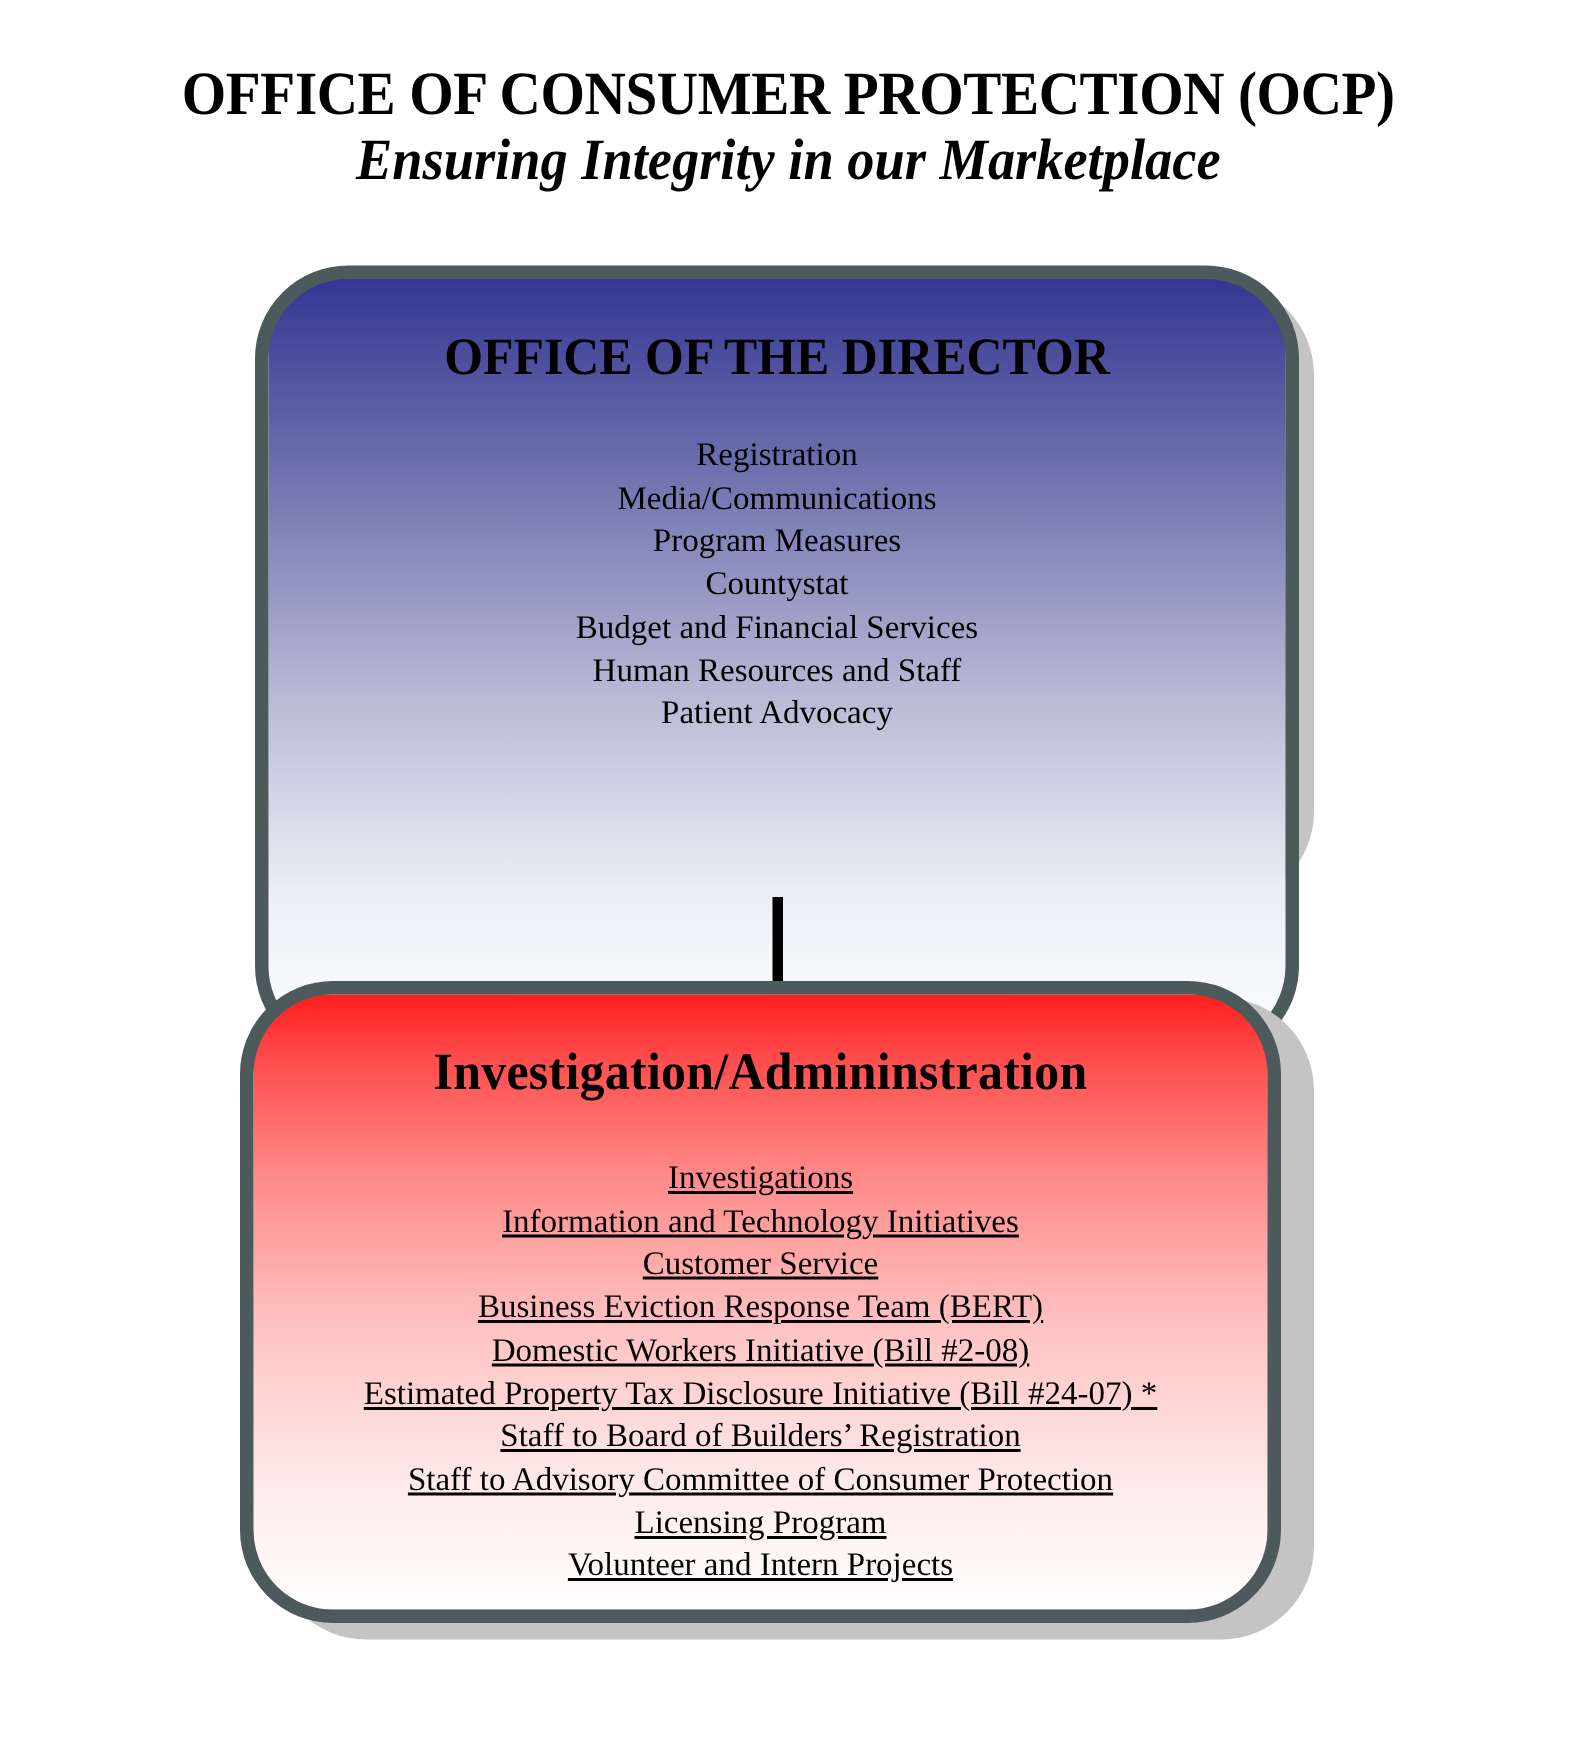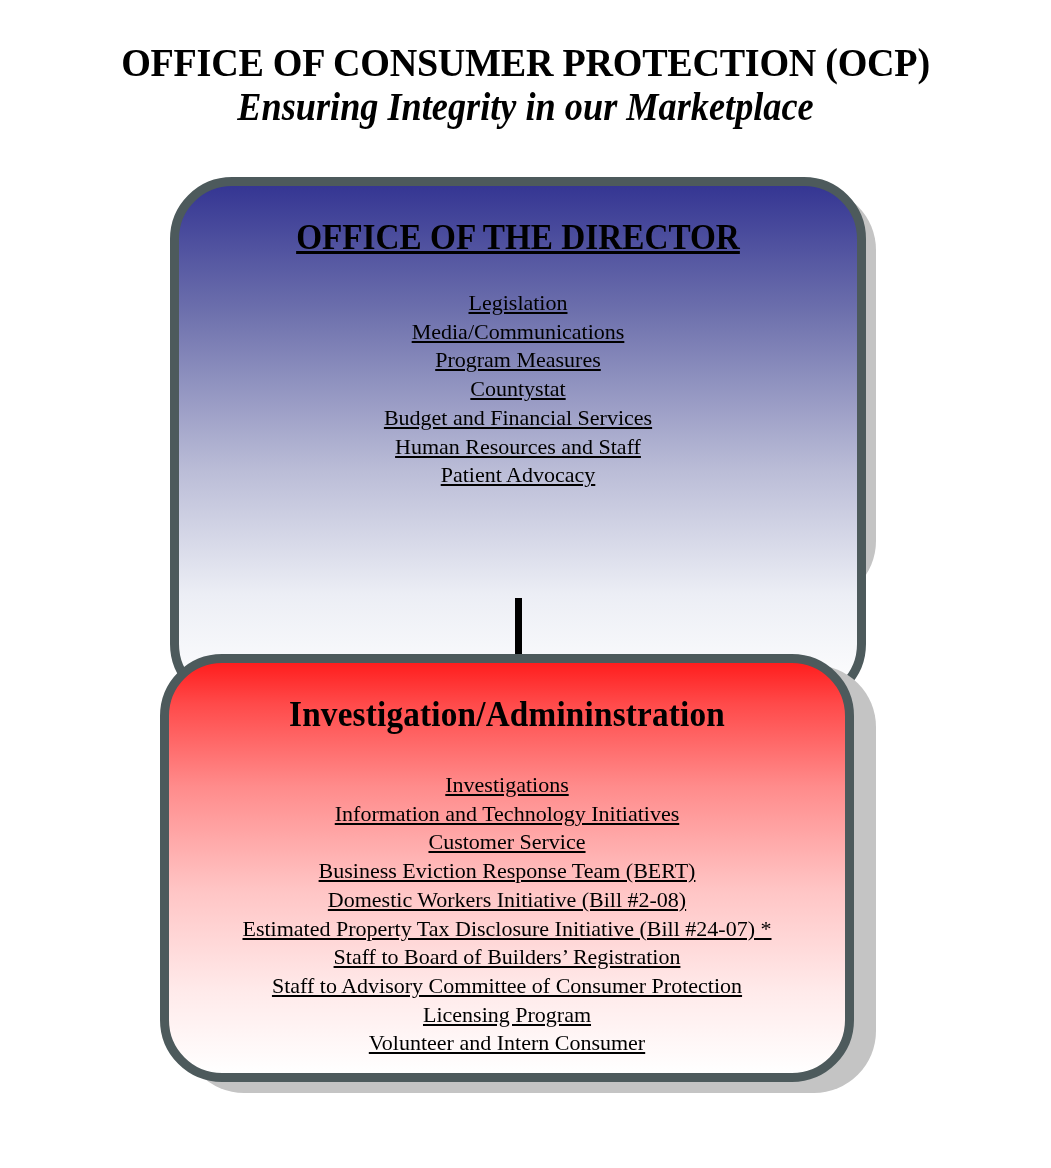--- a/index.html
+++ b/index.html
@@ -52,21 +52,20 @@
       border: 9px solid #4d5a5c;
       border-radius: 62px;
       text-align: center;
     }
     .box.director {
       left: 170px;
       top: 177px;
       width: 696px;
       height: 529px;
       background: linear-gradient(to bottom, #353693 0%, #6e71ad 25%, #b9bbd6 55%, #eceef5 80%, #ffffff 100%);
-      text-decoration: underline;
     }
     .box.invest {
       left: 160px;
       top: 654px;
       width: 694px;
       height: 428px;
       background: linear-gradient(to bottom, #ff1e1e 0%, #ff4a4a 10%, #ff8b8b 30%, #ffc4c4 55%, #ffeaea 80%, #ffffff 100%);
     }
     .box-heading {
       font-weight: bold;
@@ -108,21 +107,21 @@
 </head>
 <body>
 
 <div class="page-title">OFFICE OF CONSUMER PROTECTION (OCP)</div>
 <div class="page-subtitle">Ensuring Integrity in our Marketplace</div>
 
 <div class="box-shadow" style="left:180px; top:188px; width:696px; height:415px;"></div>
 <div class="box director">
   <h2 class="box-heading">OFFICE OF THE DIRECTOR</h2>
   <ul class="box-list">
-    <li>Legislation</li>
+    <li>Registration</li>
     <li>Media/Communications</li>
     <li>Program Measures</li>
     <li>Countystat</li>
     <li>Budget and Financial Services</li>
     <li>Human Resources and Staff</li>
     <li>Patient Advocacy</li>
   </ul>
 </div>
 
 <div class="connector"></div>
@@ -133,15 +132,15 @@
   <ul class="box-list">
     <li>Investigations</li>
     <li>Information and Technology Initiatives</li>
     <li>Customer Service</li>
     <li>Business Eviction Response Team (BERT)</li>
     <li>Domestic Workers Initiative (Bill #2-08)</li>
     <li>Estimated Property Tax Disclosure Initiative (Bill #24-07) *</li>
     <li>Staff to Board of Builders’ Registration</li>
     <li>Staff to Advisory Committee of Consumer Protection</li>
     <li>Licensing Program</li>
-    <li>Volunteer and Intern Consumer</li>
+    <li>Volunteer and Intern Projects</li>
   </ul>
 </div>
 
 </body></html>

